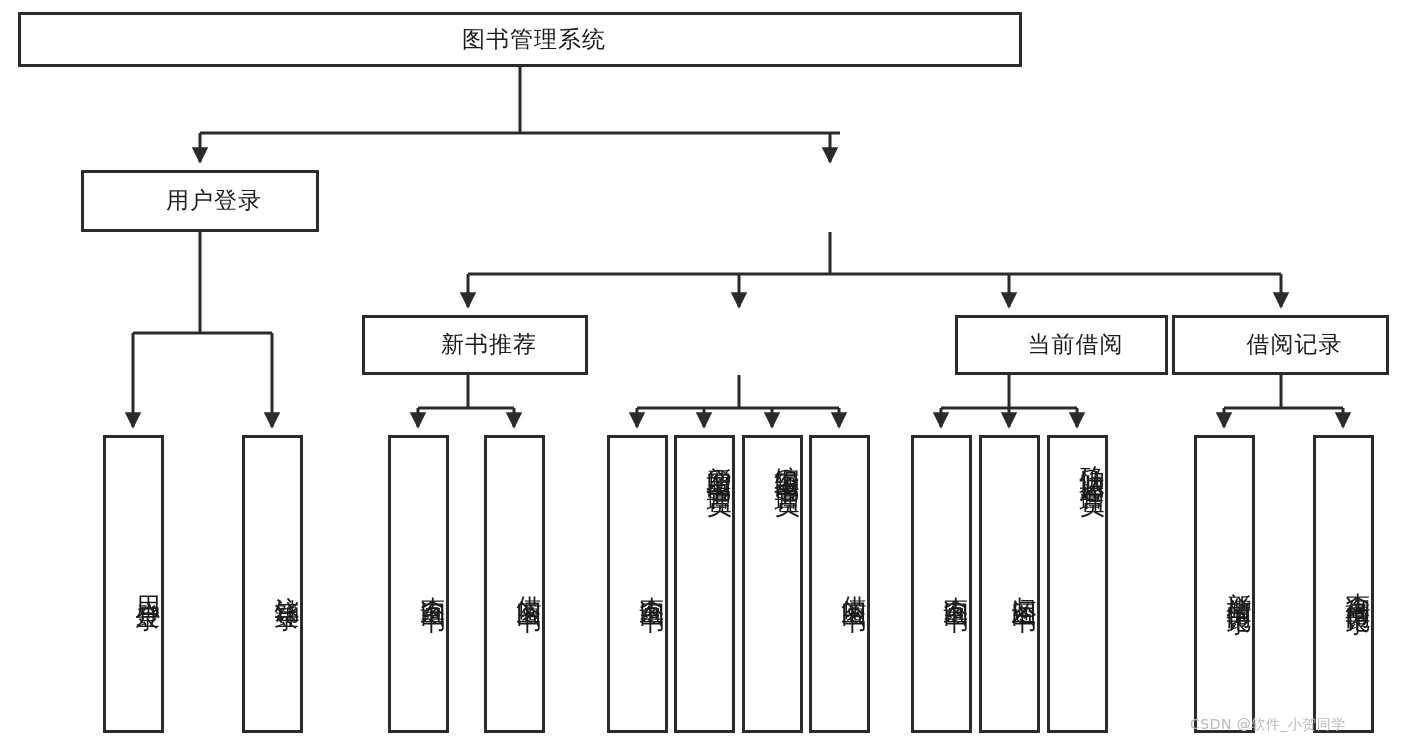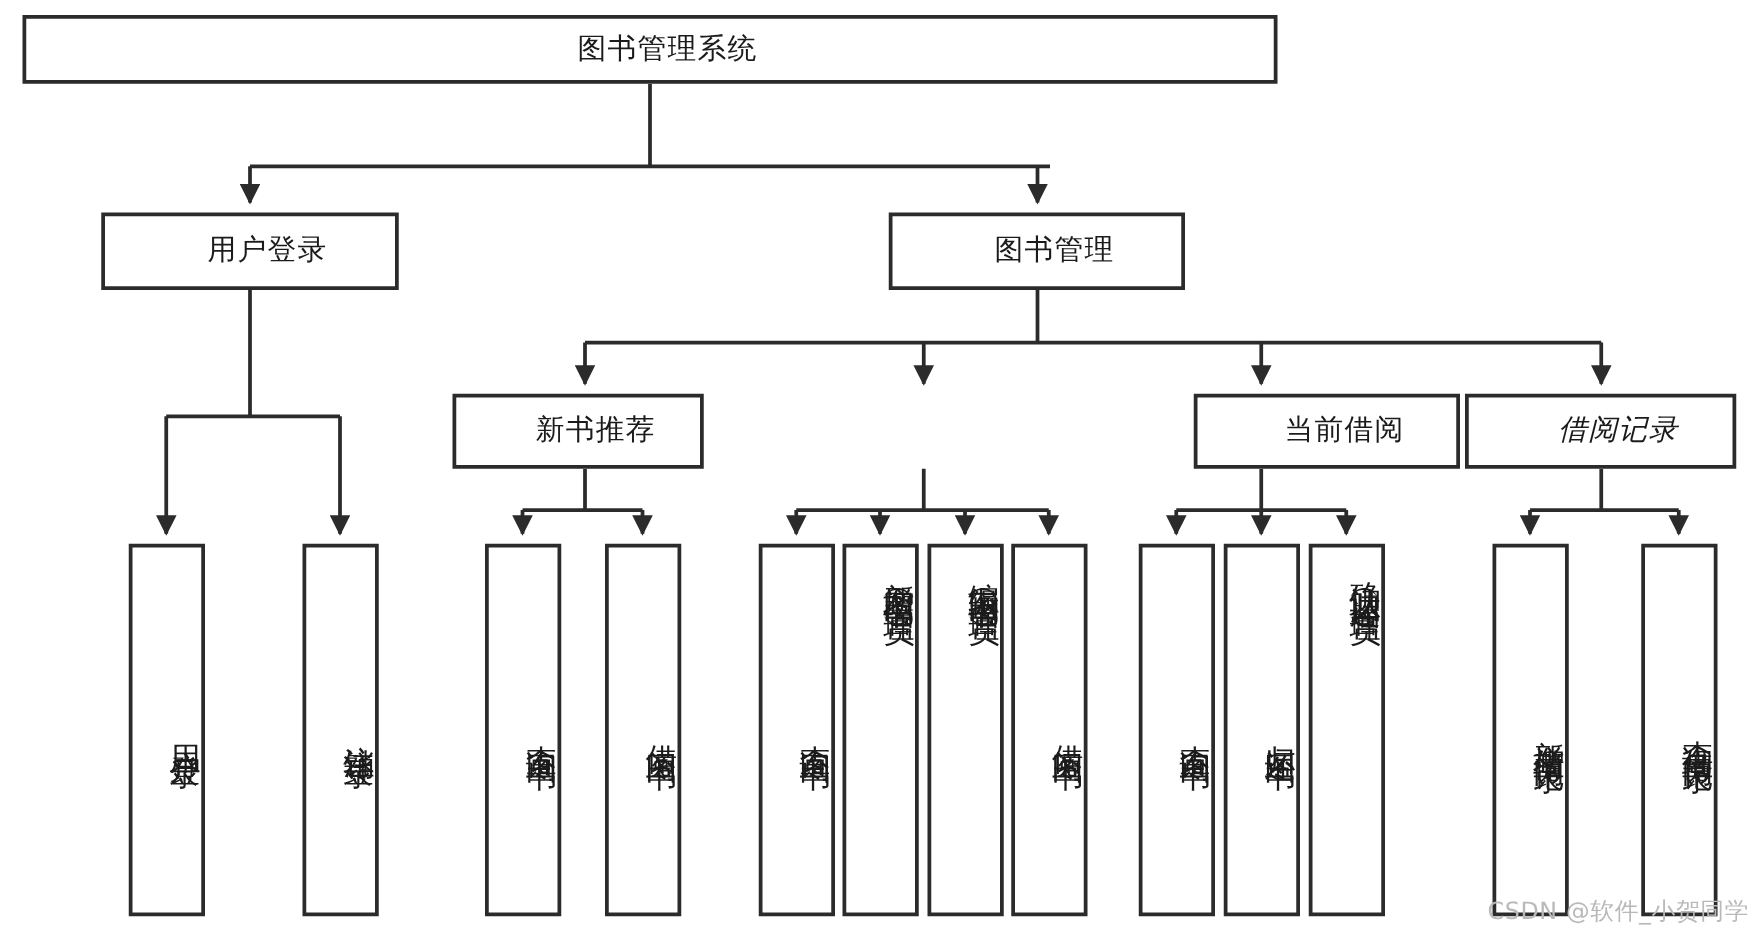--- a/index.html
+++ b/index.html
@@ -54,21 +54,21 @@
     line-height: 1.12;
     letter-spacing: 4px;
     white-space: nowrap;
   }
   .node.vert.center-text {
     align-items: center;
     padding-top: 0;
   }
   .watermark {
     position: absolute;
-    font-size: 19px;
+    font-size: 14px;
     color: #b9b9b9;
     white-space: nowrap;
     letter-spacing: 0.5px;
   }
 </style>
 </head>
 <body>
 
 <div id="diagram-root">
 
@@ -122,31 +122,28 @@
     </g>
   </svg>
 
   <div class="node" style="left:18px; top:12px; width:1004px; height:55px;">
     <span class="label">图书管理系统</span>
   </div>
 
   <div class="node" style="left:81px; top:170px; width:238px; height:62px;">
     <span class="label">用户登录</span>
   </div>
-  <div class="node" style="left:711px; top:170px; width:237px; height:62px;">
-    <span class="label">图书管理</span>
-  </div>
 
-  <div class="node" style="left:362px; top:315px; width:201px; height:60px;">
+  <div class="node" style="left:362px; top:315px; width:226px; height:60px;">
     <span class="label">新书推荐</span>
   </div>
   <div class="node" style="left:955px; top:315px; width:213px; height:60px;">
     <span class="label">当前借阅</span>
   </div>
-  <div class="node" style="left:1172px; top:315px; width:217px; height:60px;font-style:italic;">
+  <div class="node" style="left:1172px; top:315px; width:217px; height:60px;">
     <span class="label">借阅记录</span>
   </div>
 
   <div class="node vert center-text" style="left:103px; top:435px; width:61px; height:298px;">
     <span class="label">用户登录</span>
   </div>
   <div class="node vert center-text" style="left:242px; top:435px; width:61px; height:298px;">
     <span class="label">注销登录</span>
   </div>
 

